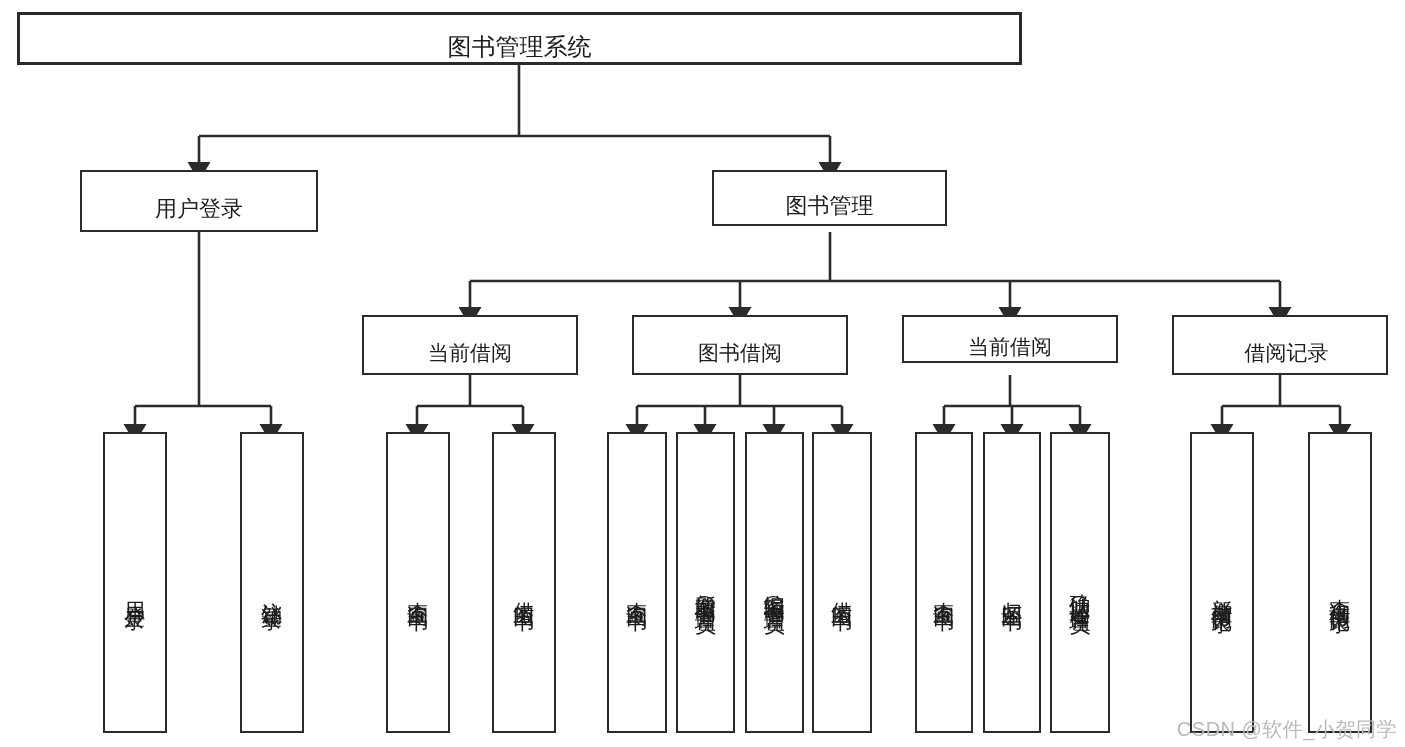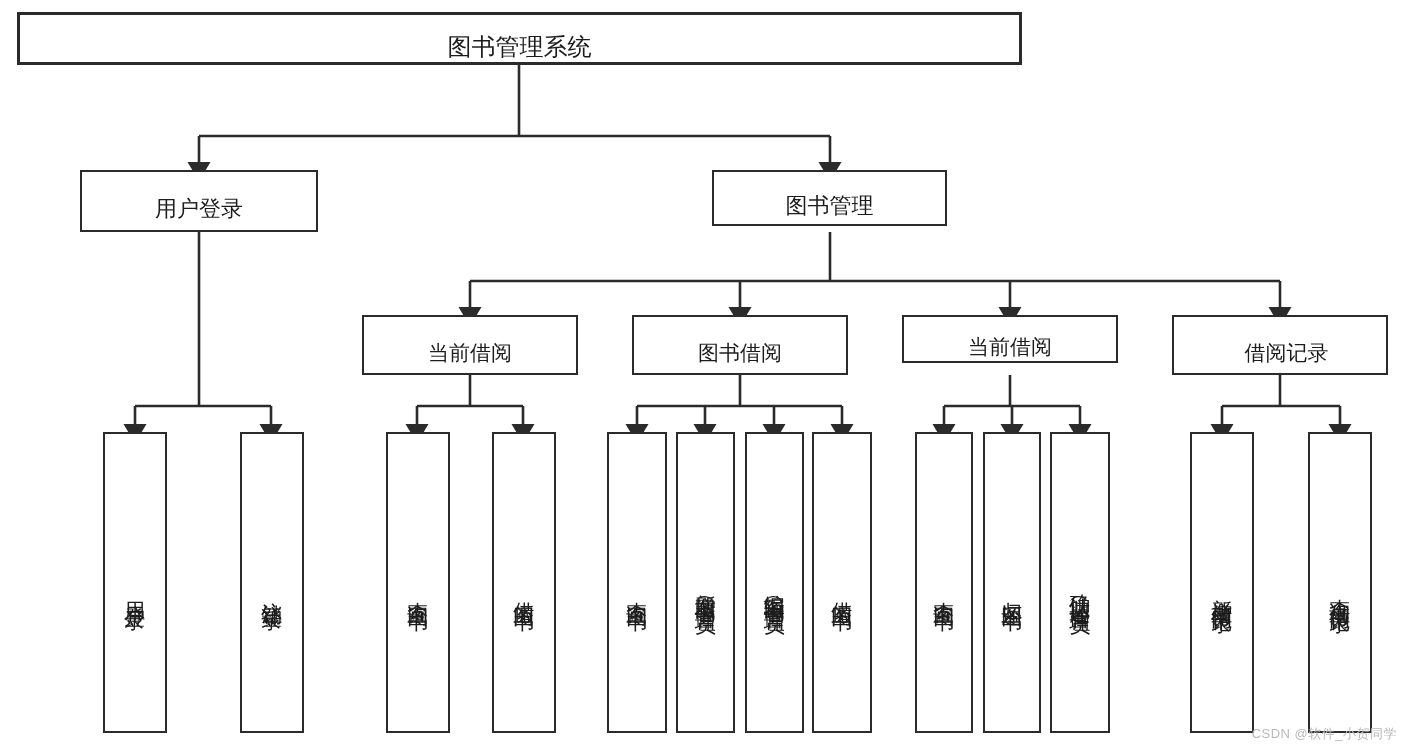--- a/index.html
+++ b/index.html
@@ -12,21 +12,21 @@
         justify-content:center;color:#1c1c1c;}
   .node.lvl1{border-width:3px;}
   .node .txt{line-height:1.05;text-align:left;white-space:nowrap;margin-top:16px;}
   .node.vert{padding:6px 0;align-items:center;}
   .node.vert .txt{writing-mode:vertical-rl;text-orientation:upright;
         letter-spacing:3px;line-height:1.02;white-space:nowrap;}
   .t-root{font-size:24px;}
   .t-l2{font-size:22px;}
   .t-l3{font-size:21px;}
   .t-leaf{font-size:21px;}
-  .watermark{position:absolute;right:8px;bottom:4px;font-size:13px;
+  .watermark{position:absolute;right:8px;bottom:4px;font-size:20px;
         color:#b9b9b9;white-space:nowrap;letter-spacing:0.5px;text-align:right;}
 </style>
 </head>
 <body>
 
 <div id="stage">
 
   <svg class="wires" viewBox="0 0 1405 747" xmlns="http://www.w3.org/2000/svg">
     <defs>
       <marker id="ah" markerWidth="9" markerHeight="9" refX="0.5" refY="4.5" orient="auto" markerUnits="strokeWidth">

